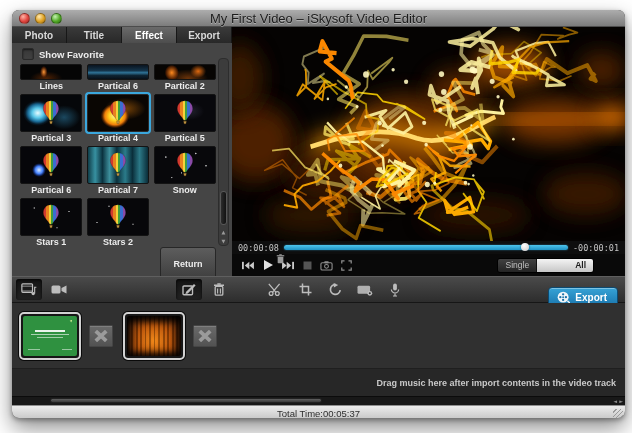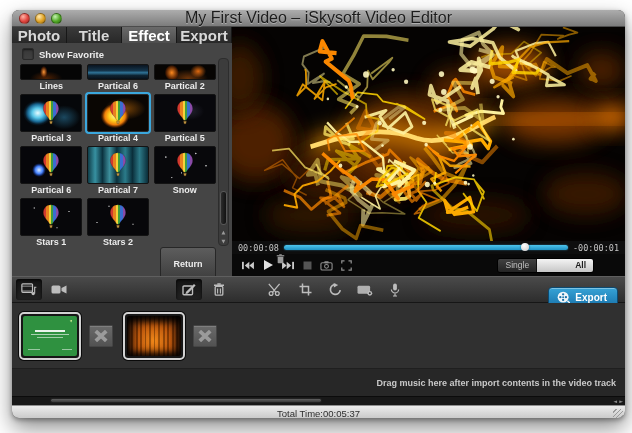--- a/index.html
+++ b/index.html
@@ -9,28 +9,28 @@
           background:#333;box-shadow:0 10px 22px rgba(0,0,0,.45),0 2px 5px rgba(0,0,0,.35);display:flex;flex-direction:column;}
 
   
   .titlebar{height:16px;background:linear-gradient(#adadad,#7c7c7c);border-bottom:1px solid #4c4c4c;
             position:relative;display:flex;align-items:center;flex:0 0 auto;}
   .lights{position:absolute;left:7px;top:3px;display:flex;gap:5px;}
   .light{width:9px;height:9px;border-radius:50%;border:0.5px solid rgba(0,0,0,.3);}
   .light.red{background:radial-gradient(circle at 35% 30%,#ffb3a6,#e0443e 55%,#9c2a23);}
   .light.yellow{background:radial-gradient(circle at 35% 30%,#ffe9b0,#dfa123 55%,#9c6d12);}
   .light.green{background:radial-gradient(circle at 35% 30%,#c4f2b0,#51a825 55%,#2f6d14);}
-  .win-title{flex:1;text-align:center;font-size:16px;color:#1c1c1c;text-shadow:0 1px 0 rgba(255,255,255,.35);}
+  .win-title{flex:1;text-align:center;font-size:13px;color:#1c1c1c;text-shadow:0 1px 0 rgba(255,255,255,.35);}
 
   
   .content{display:flex;height:249px;flex:0 0 auto;}
   .leftcol{width:220px;display:flex;flex-direction:column;background:#454545;flex:0 0 auto;}
   .tabsrow{height:16px;display:flex;background:#1f1f1f;flex:0 0 auto;}
   .tab{width:55px;box-sizing:border-box;display:flex;align-items:center;justify-content:center;
-       font-size:15px;font-weight:bold;color:#d8d8d8;background:linear-gradient(#3a3a3a,#282828);
+       font-size:10px;font-weight:bold;color:#d8d8d8;background:linear-gradient(#3a3a3a,#282828);
        border-right:1px solid #171717;cursor:default;}
   .tab.active{background:linear-gradient(#6a6a6a,#4d4d4d);color:#fff;}
 
   .panel{flex:1;position:relative;padding:3px 16px 0 8px;overflow:hidden;}
   .fav-row{display:flex;align-items:center;gap:5px;height:14px;margin:1px 0 3px 2px;}
   .checkbox{width:10px;height:10px;border-radius:2px;background:linear-gradient(#383838,#414141);
             border:1px solid #292929;box-shadow:inset 0 1px 2px rgba(0,0,0,.6);}
   .fav-label{font-size:9.5px;font-weight:bold;color:#ececec;}
 
   .grid{display:grid;grid-template-columns:repeat(3,1fr);column-gap:4px;}

